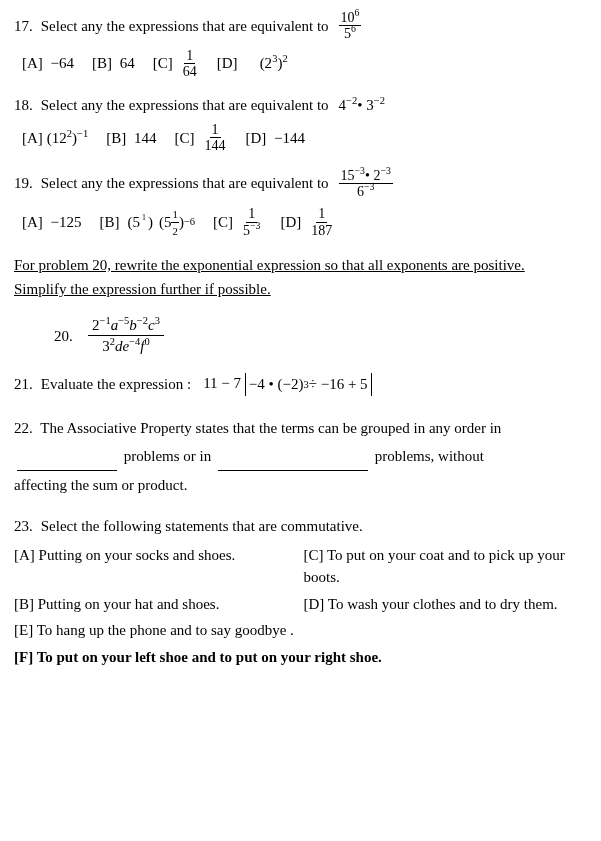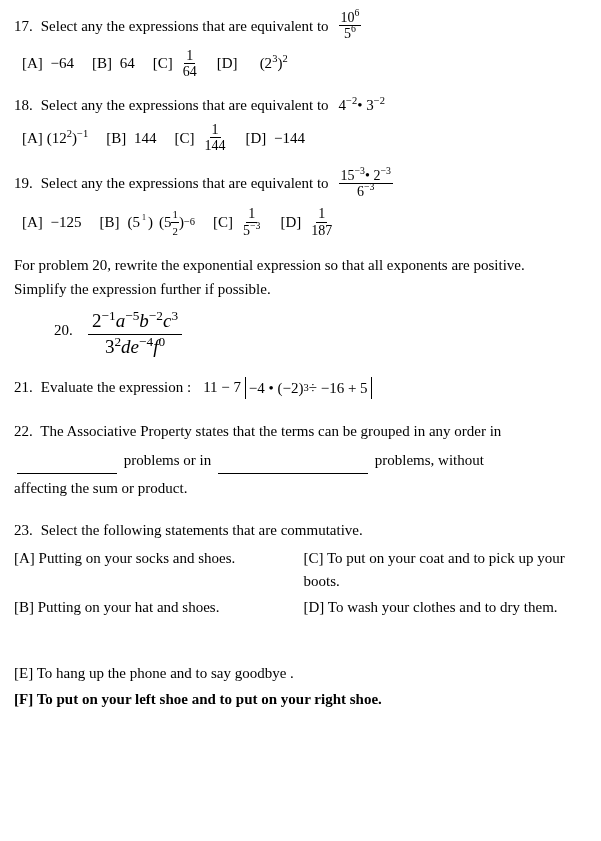--- a/index.html
+++ b/index.html
@@ -51,40 +51,41 @@
     .frac .den {
       padding: 0 2px;
       text-align: center;
     }
     sup { font-size: 0.7em; vertical-align: super; line-height: 0; }
     .problem-num {
       margin-right: 4px;
       font-style: normal;
     }
     .para-block {
-      margin-bottom: 8px;
+      margin-bottom: 14px;
       line-height: 1.6;
+      text-decoration: underline;
     }
     .problem20-wrapper {
       display: flex;
       align-items: flex-start;
       gap: 10px;
       margin-bottom: 14px;
     }
     .problem20-num {
       margin-top: 10px;
       min-width: 24px;
       margin-left: 40px;
     }
     .big-frac {
       display: inline-flex;
       flex-direction: column;
       align-items: center;
       vertical-align: middle;
-      font-size: 19px;
+      font-size: 15px;
       line-height: 1.2;
     }
     .big-frac .num {
       border-bottom: 1.5px solid #000;
       padding: 1px 4px;
       text-align: center;
     }
     .big-frac .den {
       padding: 1px 4px;
       text-align: center;
@@ -300,21 +301,21 @@
       <span>To put on your coat and to pick up your boots.</span>
     </div>
     <div>
       <span>[B] </span>
       <span>Putting on your hat and shoes.</span>
     </div>
     <div>
       <span>[D] </span>
       <span>To wash your clothes and to dry them.</span>
     </div>
-    <div style="grid-column: 1 / -1; margin-top: 39px;">
+    <div style="grid-column: 1 / -1;">
       <span>[E] </span>
       <span>To hang up the phone and to say goodbye .</span>
     </div>
     <div style="grid-column: 1 / -1; font-weight: bold;">
       <span>[F] </span>
       <span>To put on your left shoe and to put on your right shoe.</span>
     </div>
   </div>
 </div>
 

